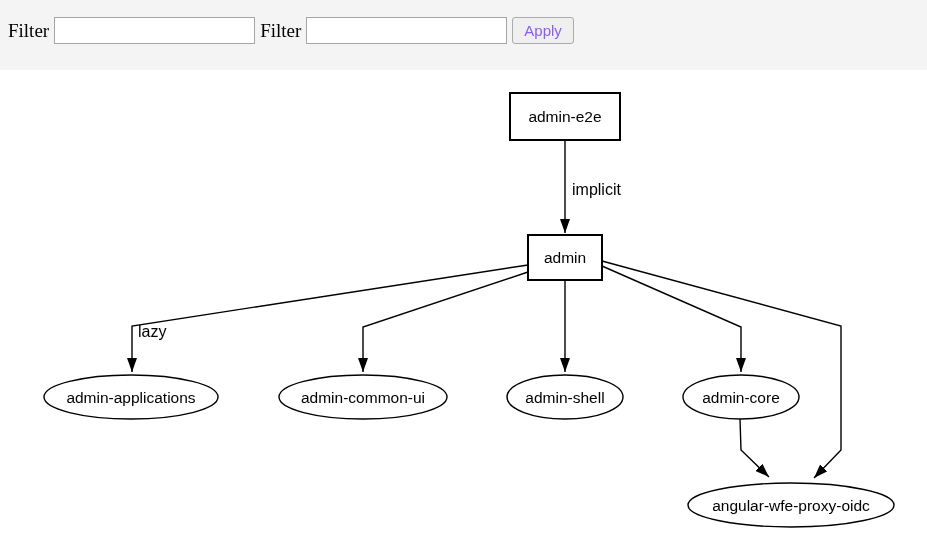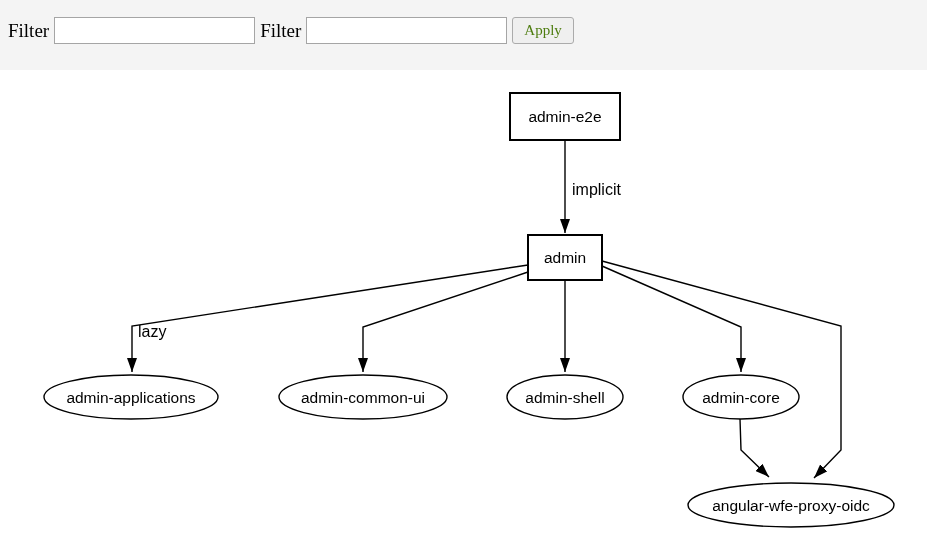--- a/index.html
+++ b/index.html
@@ -32,23 +32,23 @@
     font-size: 14px;
     padding: 2px 4px;
     margin-right: 5px;
     outline: none;
   }
   .toolbar button {
     height: 27px;
     background: #efefef;
     border: 1px solid #ababab;
     border-radius: 3px;
-    font-family: Liberation Serif, serif;
+    font-family: Liberation Sans, sans-serif;
     font-size: 15px;
-    color: #4d7c0f;
+    color: #8b5cf6;
     padding: 2px 11px;
     cursor: pointer;
   }
   #graph-svg { display: block; }
   .node-label, .edge-label {
     font-family: "Liberation Sans", sans-serif;
     user-select: none;
   }
 </style>
 </head>

